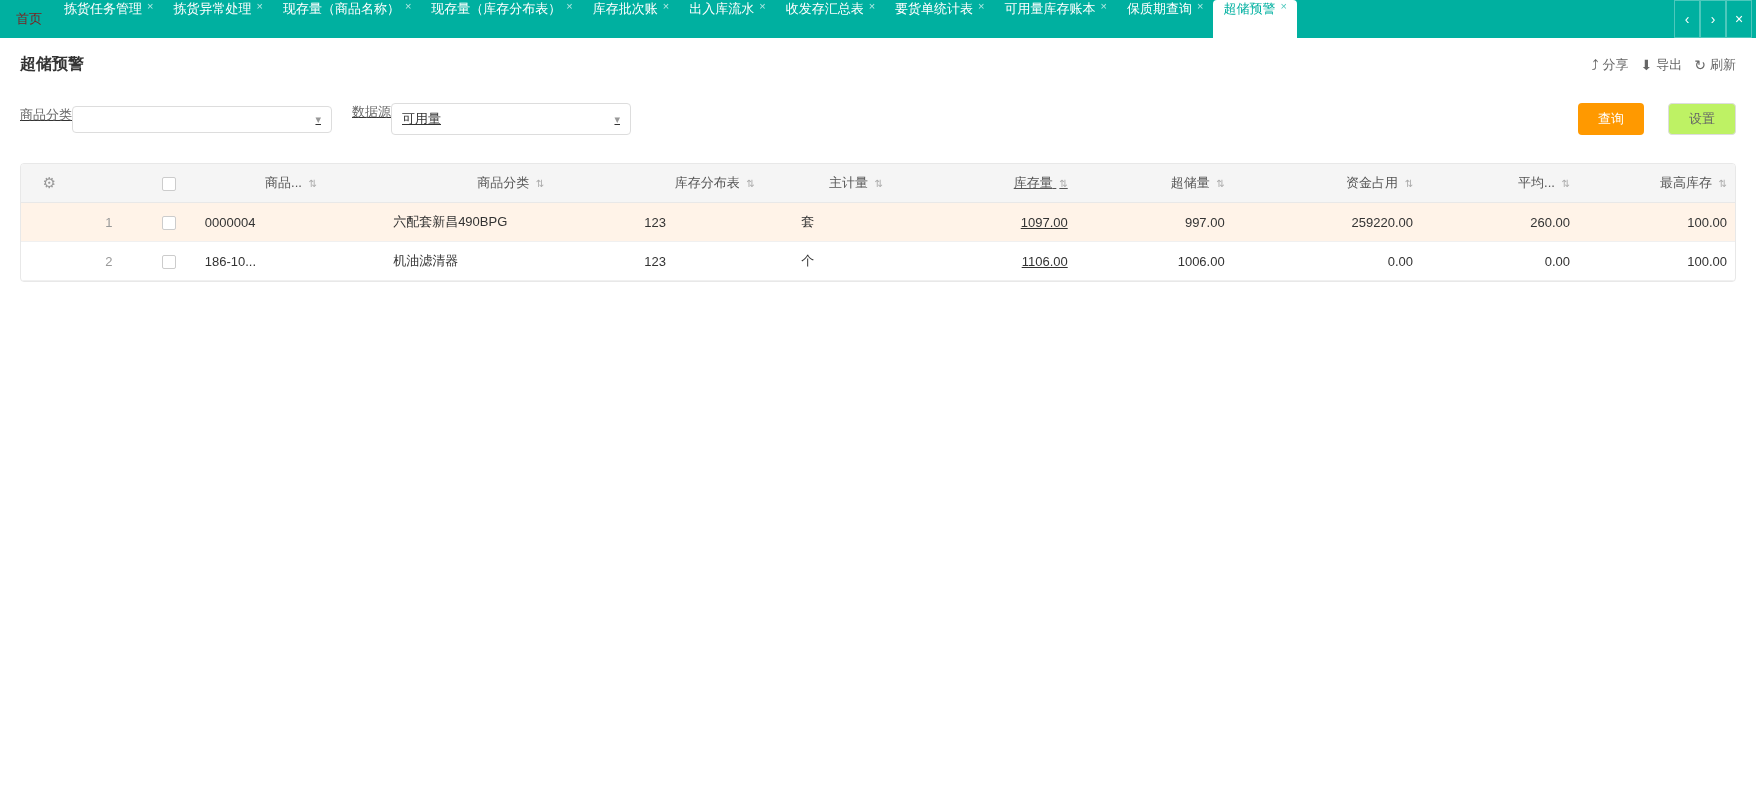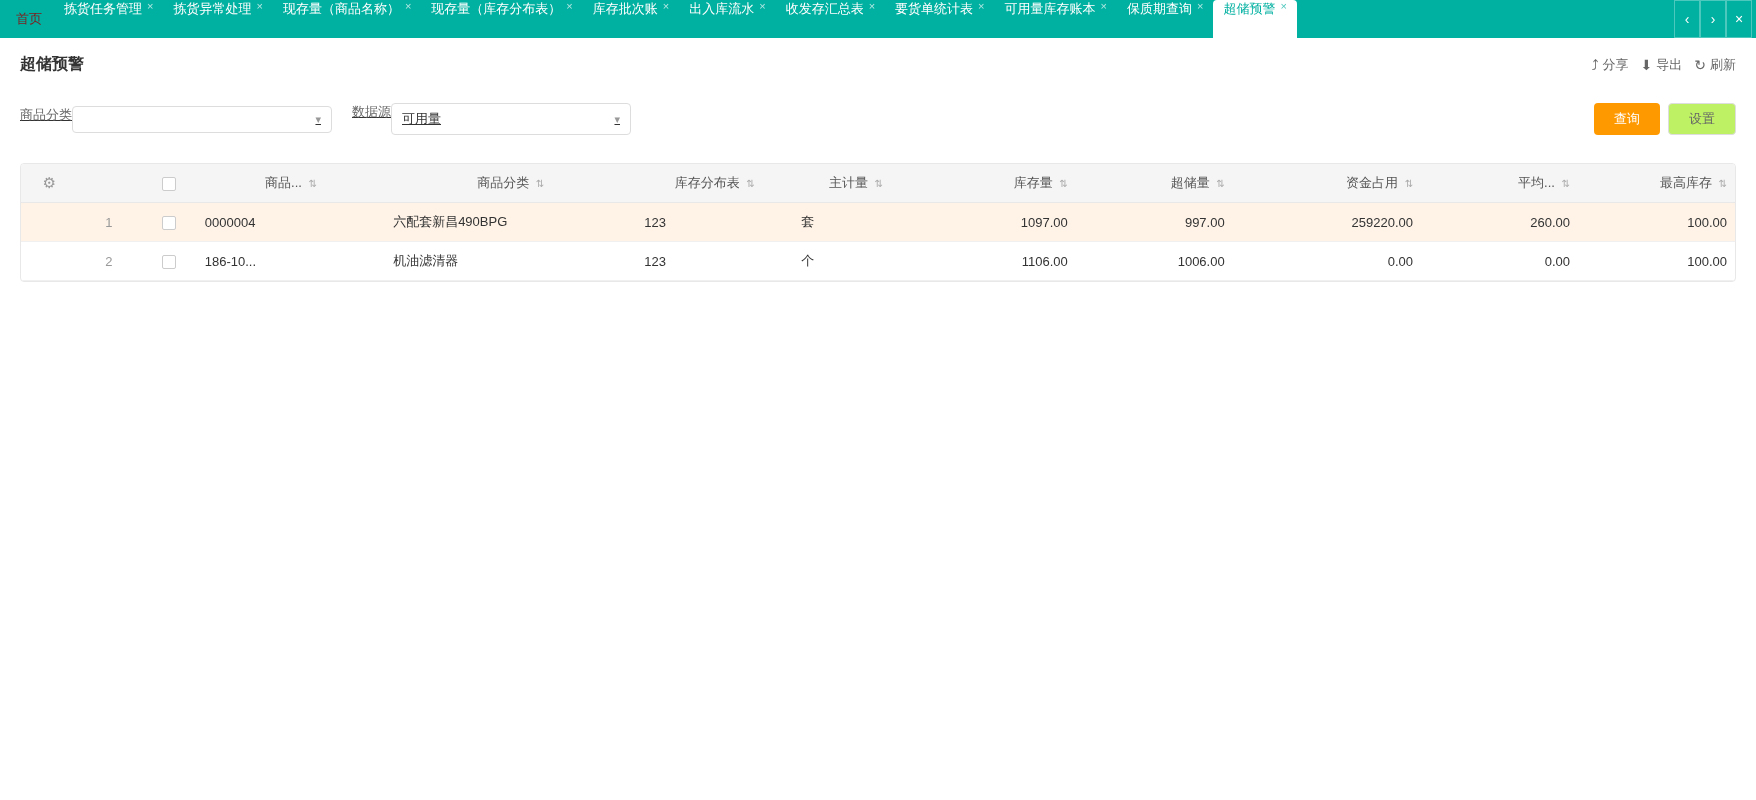--- a/index.html
+++ b/index.html
@@ -121,21 +121,21 @@
       cursor: pointer;
       background: #fff;
       justify-content: space-between;
     }
     .filter-select-text { color: #999; font-size: 13px; }
     .filter-select-text.has-value { color: #333; }
     .filter-chevron { color: #999; font-size: 11px; }
     .filter-buttons {
       margin-left: auto;
       display: flex;
-      gap: 8px;
+      gap: 24px;
       justify-content: flex-end;
     }
     .btn-query {
       background: #f90;
       color: #fff;
       border: none;
       border-radius: 4px;
       padding: 7px 20px;
       cursor: pointer;
       font-size: 13px;
@@ -188,21 +188,21 @@
       padding: 10px 8px;
       color: #333;
     }
     .col-index { width: 40px; text-align: center; color: #999; }
     .col-checkbox { width: 36px; text-align: center; }
     .col-settings { width: 36px; text-align: center; }
     .col-product-code { width: 120px; }
     .col-product-name { width: 160px; }
     .col-spec { width: 100px; }
     .col-unit { width: 80px; }
-    .col-stock { width: 100px; text-align: right; }
+    .col-stock { width: 100px; text-align: right; text-decoration: underline; }
     .col-over { width: 100px; text-align: right; }
     .col-capital { width: 120px; text-align: right; }
     .col-avg { width: 100px; text-align: right; }
     .col-max { width: 100px; text-align: right; }
 
     
     .custom-checkbox {
       width: 14px;
       height: 14px;
       border: 1px solid #ccc;

